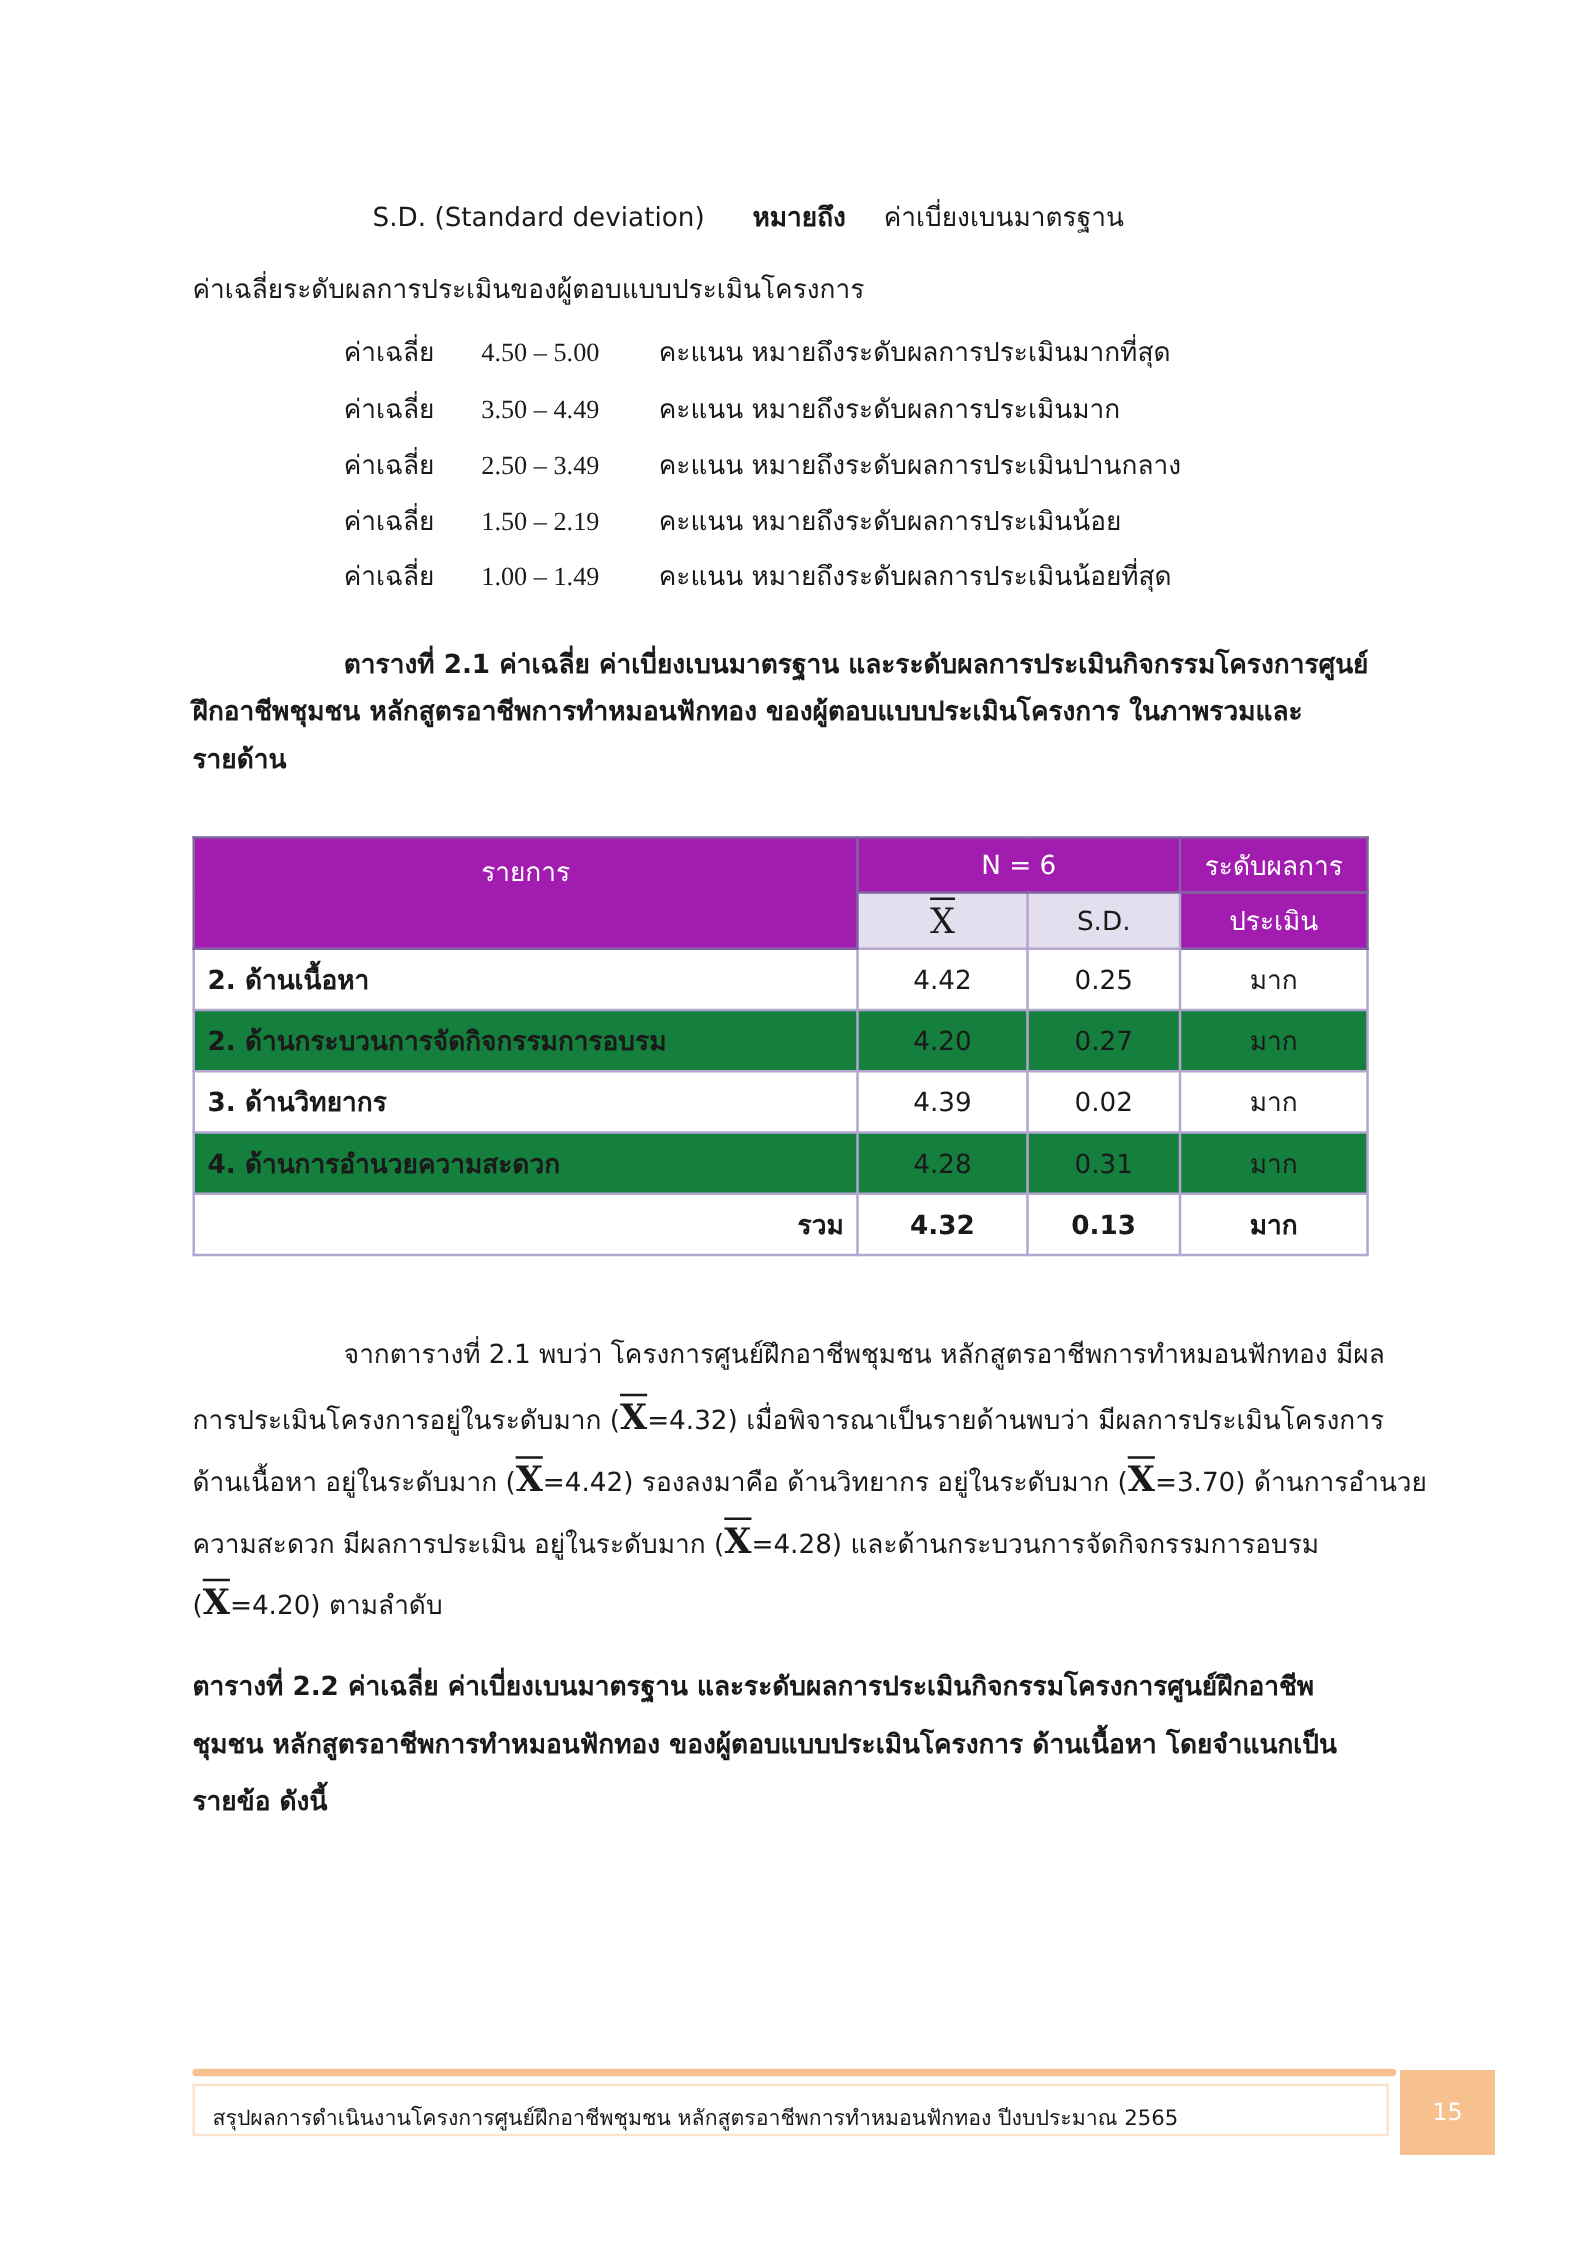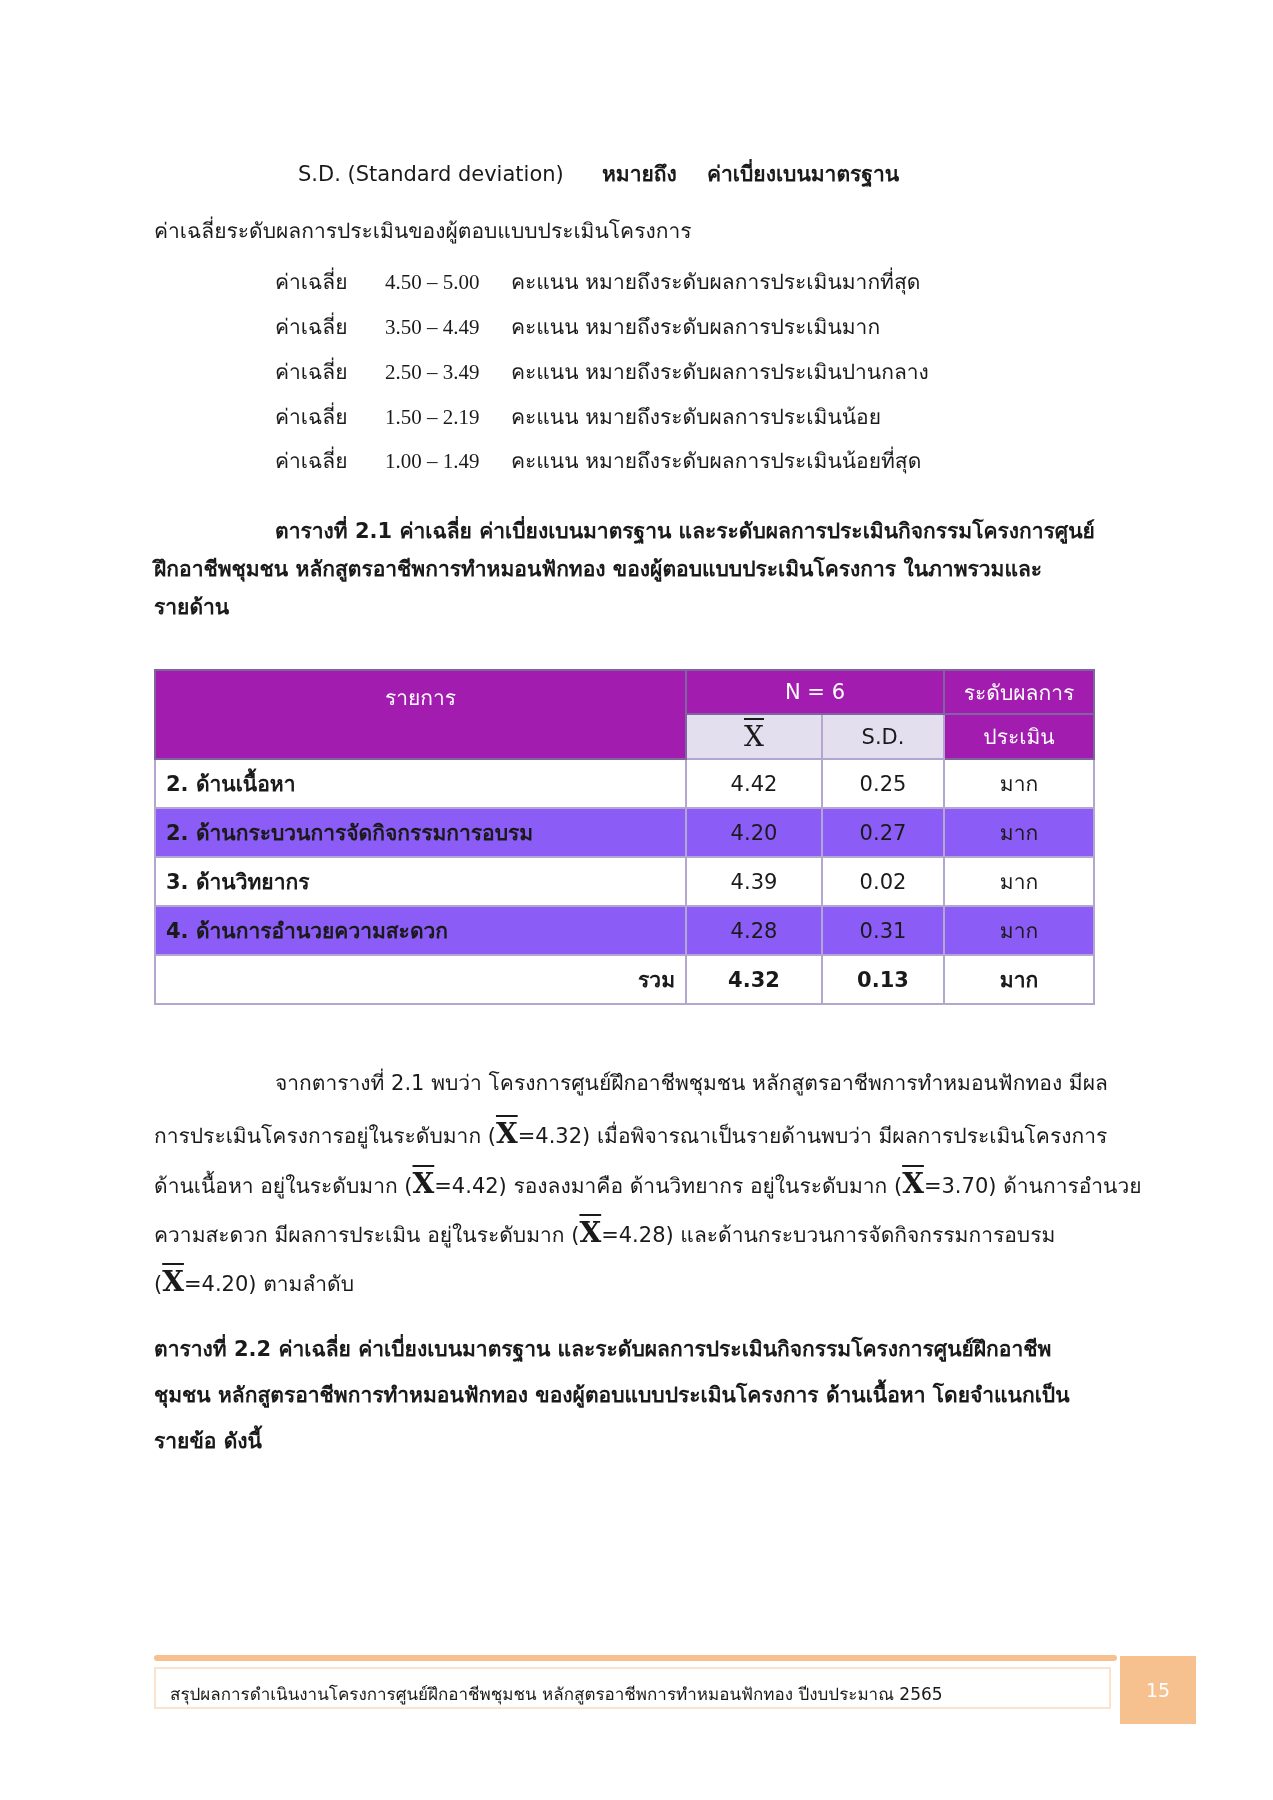--- a/index.html
+++ b/index.html
@@ -5,44 +5,44 @@
   html, body { margin: 0; padding: 0; background: #ffffff; }
   body { width: 1273px; height: 1800px; position: relative; overflow: hidden;
          font-family: "DejaVu Sans", "Liberation Sans", sans-serif; color: #1a1a1a; }
   .abs { position: absolute; white-space: nowrap; }
   .t { font-size: 21px; line-height: 1; }
   .b { font-weight: bold; }
 
   
   #sd-term { left: 298px; top: 164px; }
   #sd-means { left: 602px; top: 164px; }
-  #sd-desc { left: 707px; top: 164px; font-weight: bold; }
+  #sd-desc { left: 707px; top: 164px; }
   #criteria-heading { left: 154px; top: 221px; }
   .crit-row { position: absolute; left: 0; height: 30px; width: 1273px; }
   .crit-row .c1 { position: absolute; left: 275px; }
   .crit-row .c2 { position: absolute; left: 385px; font-family: Liberation Serif, serif; }
-  .crit-row .c3 { position: absolute; left: 511px; }
+  .crit-row .c3 { position: absolute; left: 527px; }
 
   
   .block { position: absolute; left: 154px; width: 974px; }
   .block .line { position: absolute; left: 0; width: 974px; white-space: nowrap;
                  display: flex; justify-content: space-between; }
   .block .line.last { justify-content: flex-start; gap: 7px; }
   .block .line.indent { left: 121px; width: 853px; }
 
   
   #summary-table { position: absolute; left: 154px; top: 669px; width: 939px; border-collapse: collapse;
                    font-size: 21px; table-layout: fixed; }
   #summary-table td, #summary-table th { border: 2px solid #b3a6cf; padding: 0; }
   #summary-table th { background: #a21caf; color: #ffffff; font-weight: normal; border-color: #8064a2; }
   #summary-table th.sub { background: #e4dfef; color: #1a1a1a; border-color: #b3a6cf; }
   #summary-table .hdr1 { height: 44px; }
   #summary-table .hdr2 { height: 45px; }
   #summary-table tr.row { height: 49px; }
-  #summary-table tr.alt td { background: #8b5cf6; }
+  #summary-table tr.alt td { background: #15803d; }
   #summary-table td.item { text-align: left; padding-left: 10px; font-weight: bold; }
   #summary-table td.num { text-align: center; }
   #summary-table td.lvl { text-align: center; }
   #summary-table tr.total td { font-weight: bold; }
   #summary-table tr.total td.item { text-align: right; padding-right: 10px; }
   .xbar { font-family: "DejaVu Serif", "Liberation Serif", serif; font-size: 28px;
           text-decoration: overline; display: inline-block; line-height: 1; }
   .xbar-inline { font-family: "DejaVu Serif", "Liberation Serif", serif; font-size: 28px; font-weight: bold;
                  text-decoration: overline; line-height: 1; }
 

